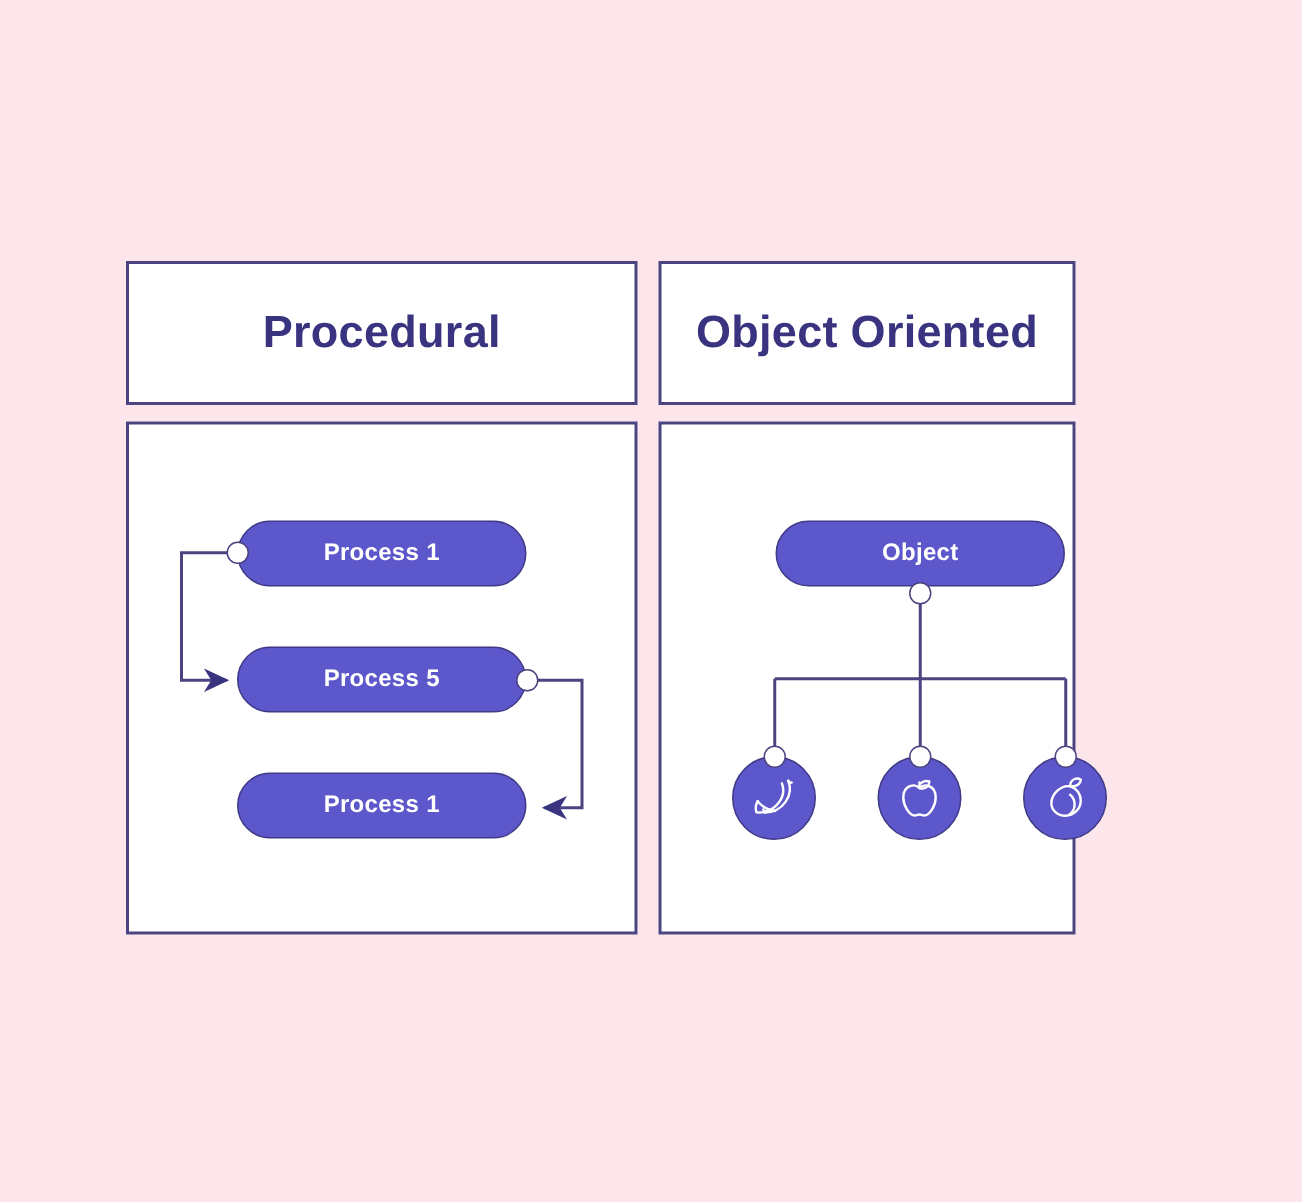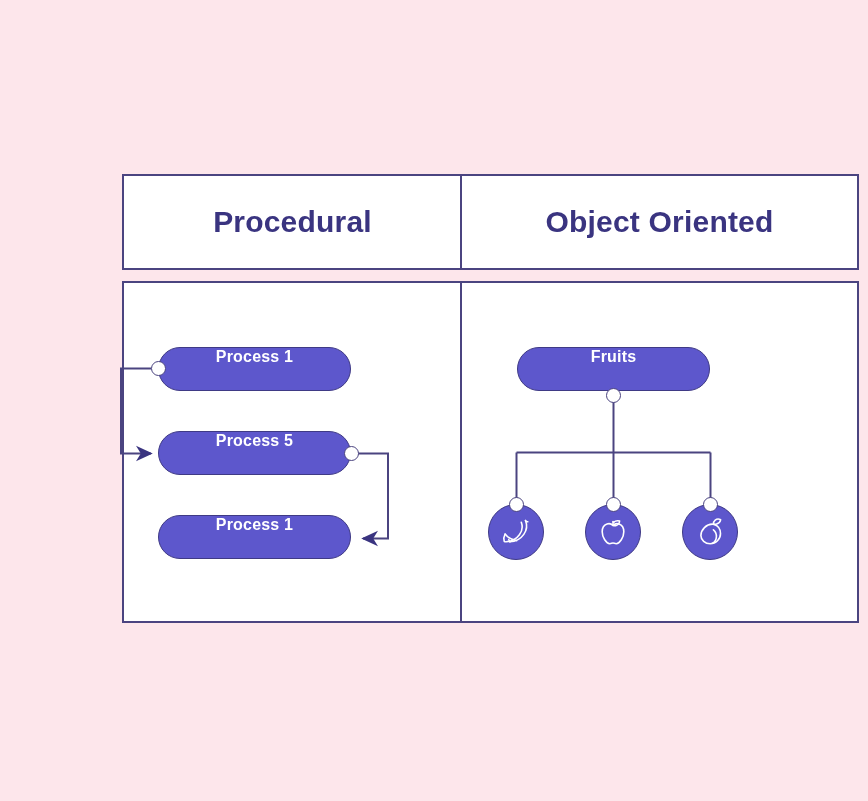--- a/index.html
+++ b/index.html
@@ -19,54 +19,53 @@
     width: 868px;
     height: 801px;
   }
 
   
   .panel {
     position: absolute;
     background: #ffffff;
     border: 2px solid #4b4480;
     box-sizing: border-box;
-    margin-left: 38px;
   }
   .header-panel {
     top: 174px;
     height: 96px;
     display: flex;
     align-items: center;
     justify-content: center;
   }
   .body-panel {
     top: 281px;
     height: 342px;
   }
   .col-left  { left: 84px;  width: 341px; }
-  .col-right { left: 422px; width: 399px; }
+  .col-right { left: 439px; width: 278px; }
 
   .panel-title {
     font-size: 30px;
     font-weight: bold;
     color: #3a3480;
     letter-spacing: 0.2px;
     white-space: nowrap;
   }
 
   
   .pill {
     position: absolute;
     height: 44px;
     border-radius: 22px;
     background: #5d57cc;
     border: 1.5px solid #3f3a85;
     box-sizing: border-box;
     display: flex;
-    align-items: flex-start;
+    align-items: center;
     justify-content: center;
     color: #ffffff;
     font-size: 16px;
     font-weight: bold;
     letter-spacing: 0.2px;
   }
   .pill-proc { left: 158px; width: 193px; }
   .p1 { top: 347px; }
   .p2 { top: 431px; }
   .p3 { top: 515px; }
@@ -163,21 +162,21 @@
     <span>Process 5</span>
   </div>
   <div class="pill pill-proc p3">
     <span>Process 1</span>
   </div>
 
   <div class="dot dot-p1-left"></div>
   <div class="dot dot-p2-right"></div>
 
   <div class="pill pill-fruits">
-    <span>Fruits</span>
+    <span>Object</span>
   </div>
   <div class="dot dot-fruits-bottom"></div>
 
   <div class="fruit-node fruit-1">
     <span>
       <svg width="34" height="34" viewBox="0 0 34 34" fill="none" stroke="#ffffff" stroke-width="1.6" stroke-linecap="round" stroke-linejoin="round">
         <path d="M26.5 5.5c1.8 4.4 1.3 9.6-1.7 13.9-3.2 4.6-8.6 7.3-14 7.3"></path>
         <path d="M26.5 5.5c.4 1.1 1.4 1.4 2.3 1.2"></path>
         <path d="M22.3 7.2c1.5 4.1.9 8.8-1.9 12.6-3 4.1-8 6.6-13 6.9"></path>
         <path d="M6.1 19.1c-1.3 2.4-1.6 4.9-.9 7.1.2.6.7.6 1.2.5"></path>

